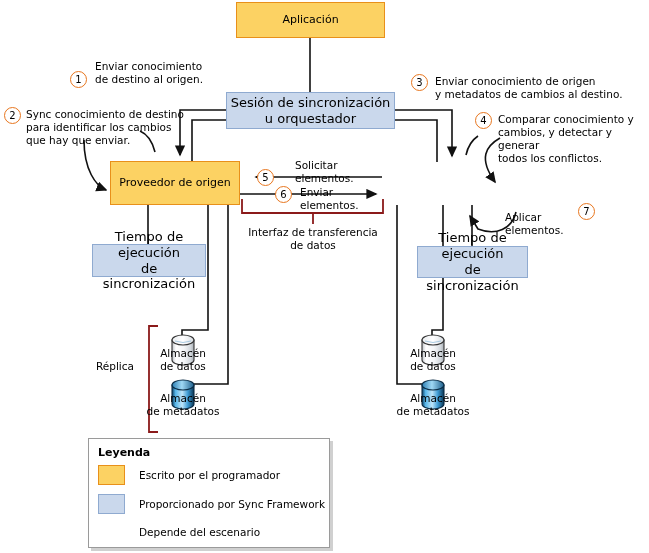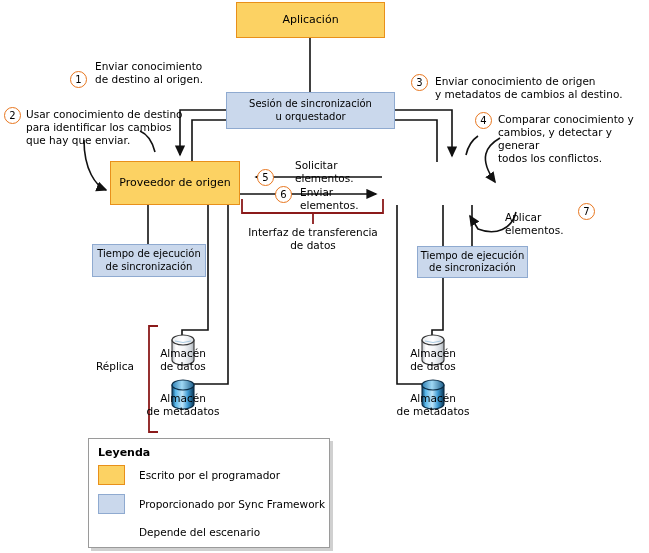--- a/index.html
+++ b/index.html
@@ -35,21 +35,21 @@
     color: #000000;
   }
   .node-orange {
     background: #FCD263;
     border: 1px solid #E8901A;
     font-size: 11px;
   }
   .node-blue {
     background: #CAD8EC;
     border: 1px solid #8FAAD0;
-    font-size: 10px;
+    font-size: 13px;
   }
   .label {
     position: absolute;
     color: #000000;
     line-height: 1.25;
     white-space: pre-line;
   }
   .callout-text {
     font-size: 10.5px;
   }
@@ -263,21 +263,21 @@
 
   <div class="callout" style="left:70px; top:71px;">
     <span>1</span>
   </div>
   <div class="label callout-text" style="left:95px; top:60px; width:180px;">Enviar conocimiento
 de destino al origen.</div>
 
   <div class="callout" style="left:4px; top:107px;">
     <span>2</span>
   </div>
-  <div class="label callout-text" style="left:26px; top:108px; width:190px;">Usar conocimiento de destino
+  <div class="label callout-text" style="left:26px; top:108px; width:190px;">Sync conocimiento de destino
 para identificar los cambios
 que hay que enviar.</div>
 
   <div class="callout" style="left:411px; top:74px;">
     <span>3</span>
   </div>
   <div class="label callout-text" style="left:435px; top:75px; width:215px;">Enviar conocimiento de origen
 y metadatos de cambios al destino.</div>
 
   <div class="callout" style="left:475px; top:112px;">

